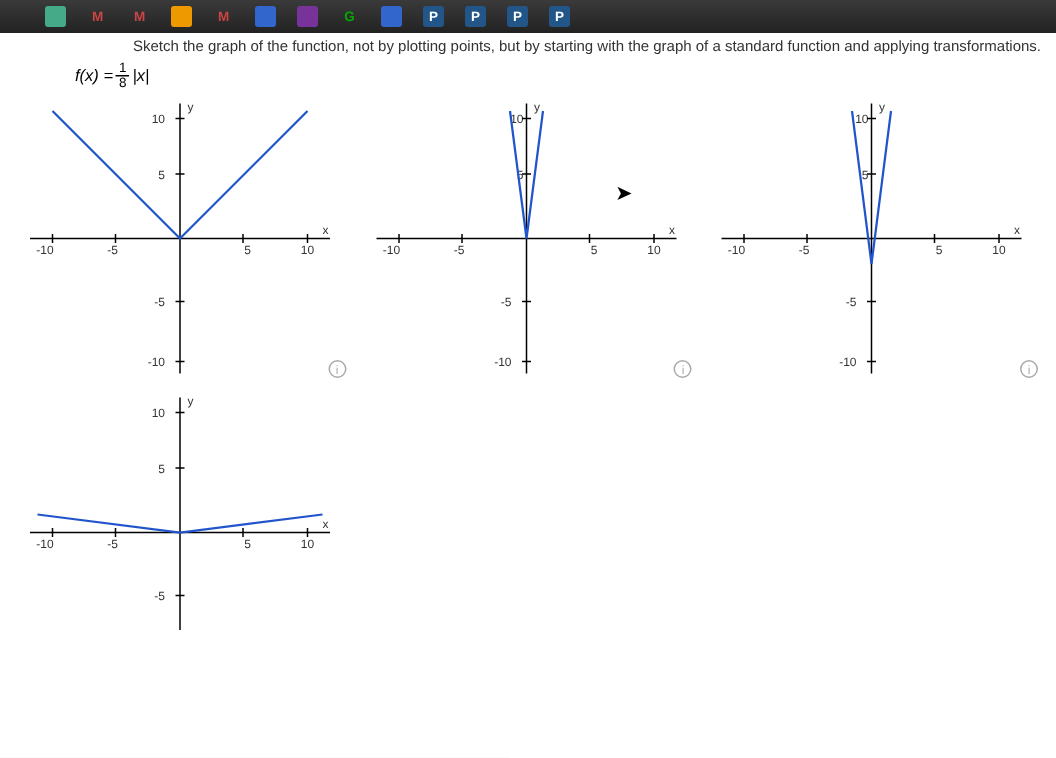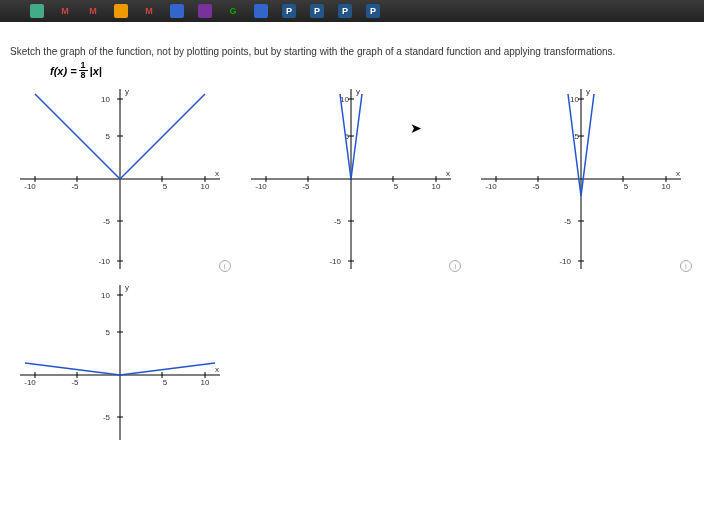--- a/index.html
+++ b/index.html
@@ -31,38 +31,38 @@
     cursor: pointer;
   }
   .ic-green { background:#4a8; color:#fff; }
   .ic-m { color:#c44; }
   .ic-orange { background:#e90; color:#fff; }
   .ic-blue { background:#36c; color:#fff; }
   .ic-g { color:#0a0; }
   .ic-purple { background:#739; color:#fff; }
   .ic-p { background:#258; color:#fff; }
   .content {
-    padding: 24px 10px;
+    padding: 4px 10px;
     background: #fff;
     height: calc(100% - 22px);
     position: relative;
+    text-align: right;
   }
   .prompt {
     font-size: 10px;
     color: #333;
     margin-bottom: 4px;
   }
   .formula {
     font-size: 11px;
     margin-left: 40px;
     display: flex;
     align-items: center;
     gap: 2px;
     font-style: italic;
-    font-weight: bold;
   }
   .frac {
     display: inline-flex;
     flex-direction: column;
     align-items: center;
     font-size: 9px;
     font-style: normal;
     line-height: 1;
     vertical-align: middle;
   }

